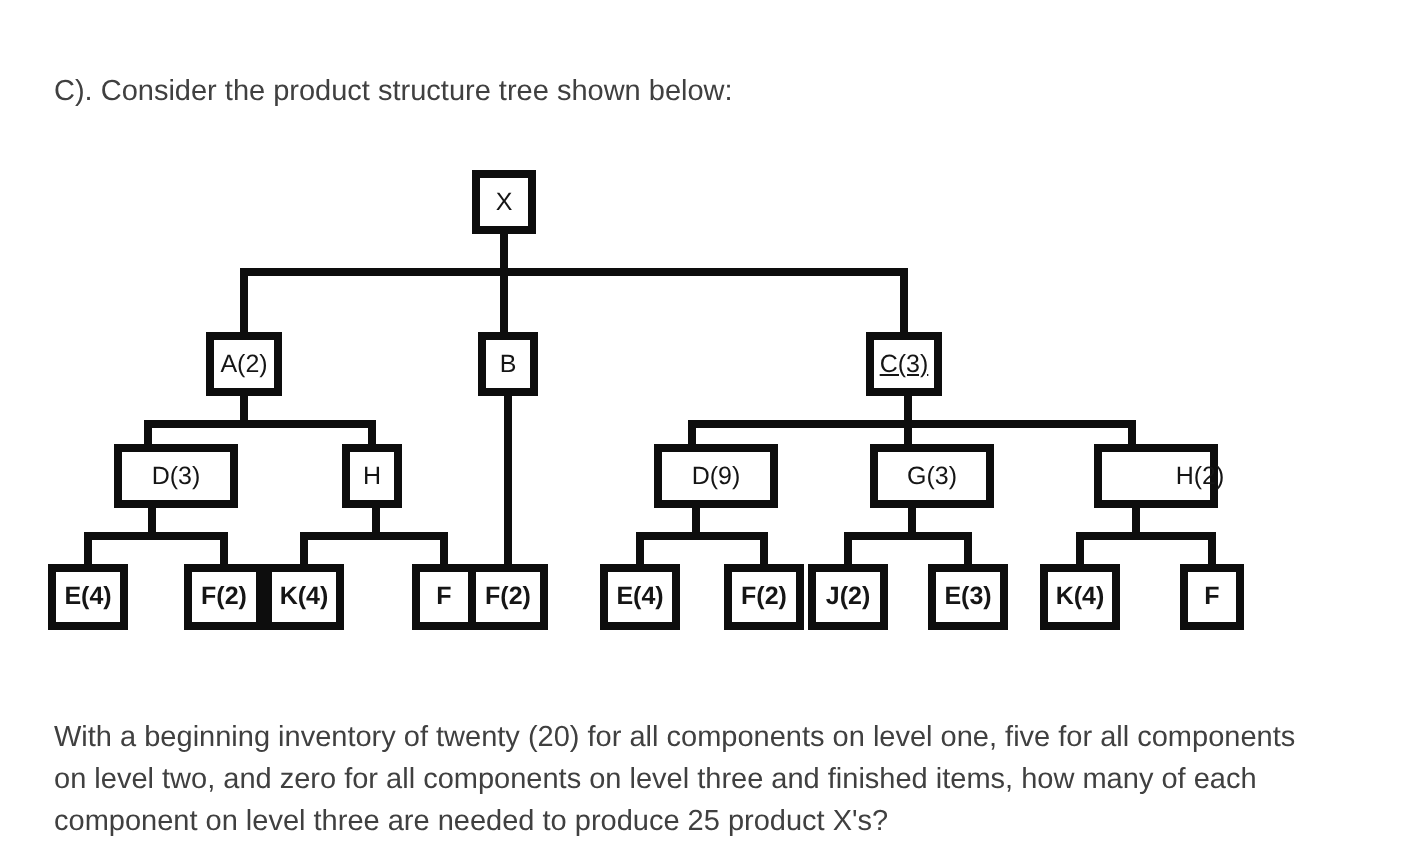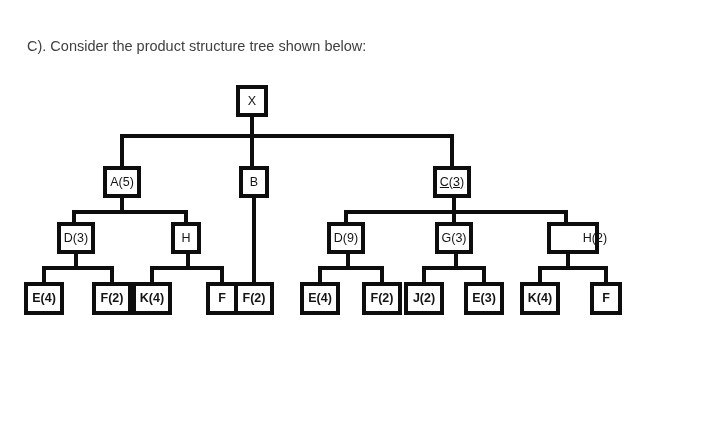--- a/index.html
+++ b/index.html
@@ -59,21 +59,21 @@
     font-family: "Liberation Sans", sans-serif;
     font-size: 12.5px;
     line-height: 1;
     color: #151515;
     letter-spacing: 0px;
     white-space: nowrap;
   }
   .node.root   { width: 32px; height: 32px; }
   .node.lvl1   { width: 38px; height: 32px; }
   .node.lvl1.narrow { width: 30px; }
-  .node.lvl2   { width: 38px; height: 32px; }
+  .node.lvl2   { width: 62px; height: 32px; }
   .node.lvl2.narrow { width: 30px; }
   .node.leaf   { width: 40px; height: 33px; font-weight: bold; }
   .node.leaf.narrow { width: 32px; }
 
   
   .edge {
     position: absolute;
     background: #0d0d0d;
   }
   .edge.v { width: 4px; }
@@ -129,21 +129,21 @@
 
   <div class="edge v" style="left:566px; top:254px; height:14px;"></div>
   <div class="edge h" style="left:538px; top:266px; width:70px;"></div>
   <div class="edge v" style="left:538px; top:266px; height:16px;"></div>
   <div class="edge v" style="left:604px; top:266px; height:16px;"></div>
 
   <div class="node-layer">
 
     <div class="node root" style="left:236px; top:85px;">X</div>
 
-    <div class="node lvl1" style="left:103px; top:166px;">A(5)</div>
+    <div class="node lvl1" style="left:103px; top:166px;">A(2)</div>
     <div class="node lvl1 narrow" style="left:239px; top:166px;">B</div>
     <div class="node lvl1" style="left:433px; top:166px;text-decoration:underline;">C(3)</div>
 
     <div class="node lvl2" style="left:57px; top:222px;">D(3)</div>
     <div class="node lvl2 narrow" style="left:171px; top:222px;">H</div>
     <div class="node lvl2" style="left:327px; top:222px;">D(9)</div>
     <div class="node lvl2" style="left:435px; top:222px;text-align:right;">G(3)</div>
     <div class="node lvl2" style="left:547px; top:222px;padding-left:44px;">H(2)</div>
 
     <div class="node leaf" style="left:24px; top:282px;">E(4)</div>
@@ -155,13 +155,16 @@
     <div class="node leaf" style="left:362px; top:282px;">F(2)</div>
     <div class="node leaf" style="left:404px; top:282px;">J(2)</div>
     <div class="node leaf" style="left:464px; top:282px;">E(3)</div>
     <div class="node leaf" style="left:520px; top:282px;">K(4)</div>
     <div class="node leaf narrow" style="left:590px; top:282px;">F</div>
 
   </div>
 </div>
 
 <div class="prose" id="question-text">
+  <span class="qline">With a beginning inventory of twenty (20) for all components on level one, five for all components</span>
+  <span class="qline">on level two, and zero for all components on level three and finished items, how many of each</span>
+  <span class="qline">component on level three are needed to produce 25 product X's?</span>
 </div>
 
 </body></html>

